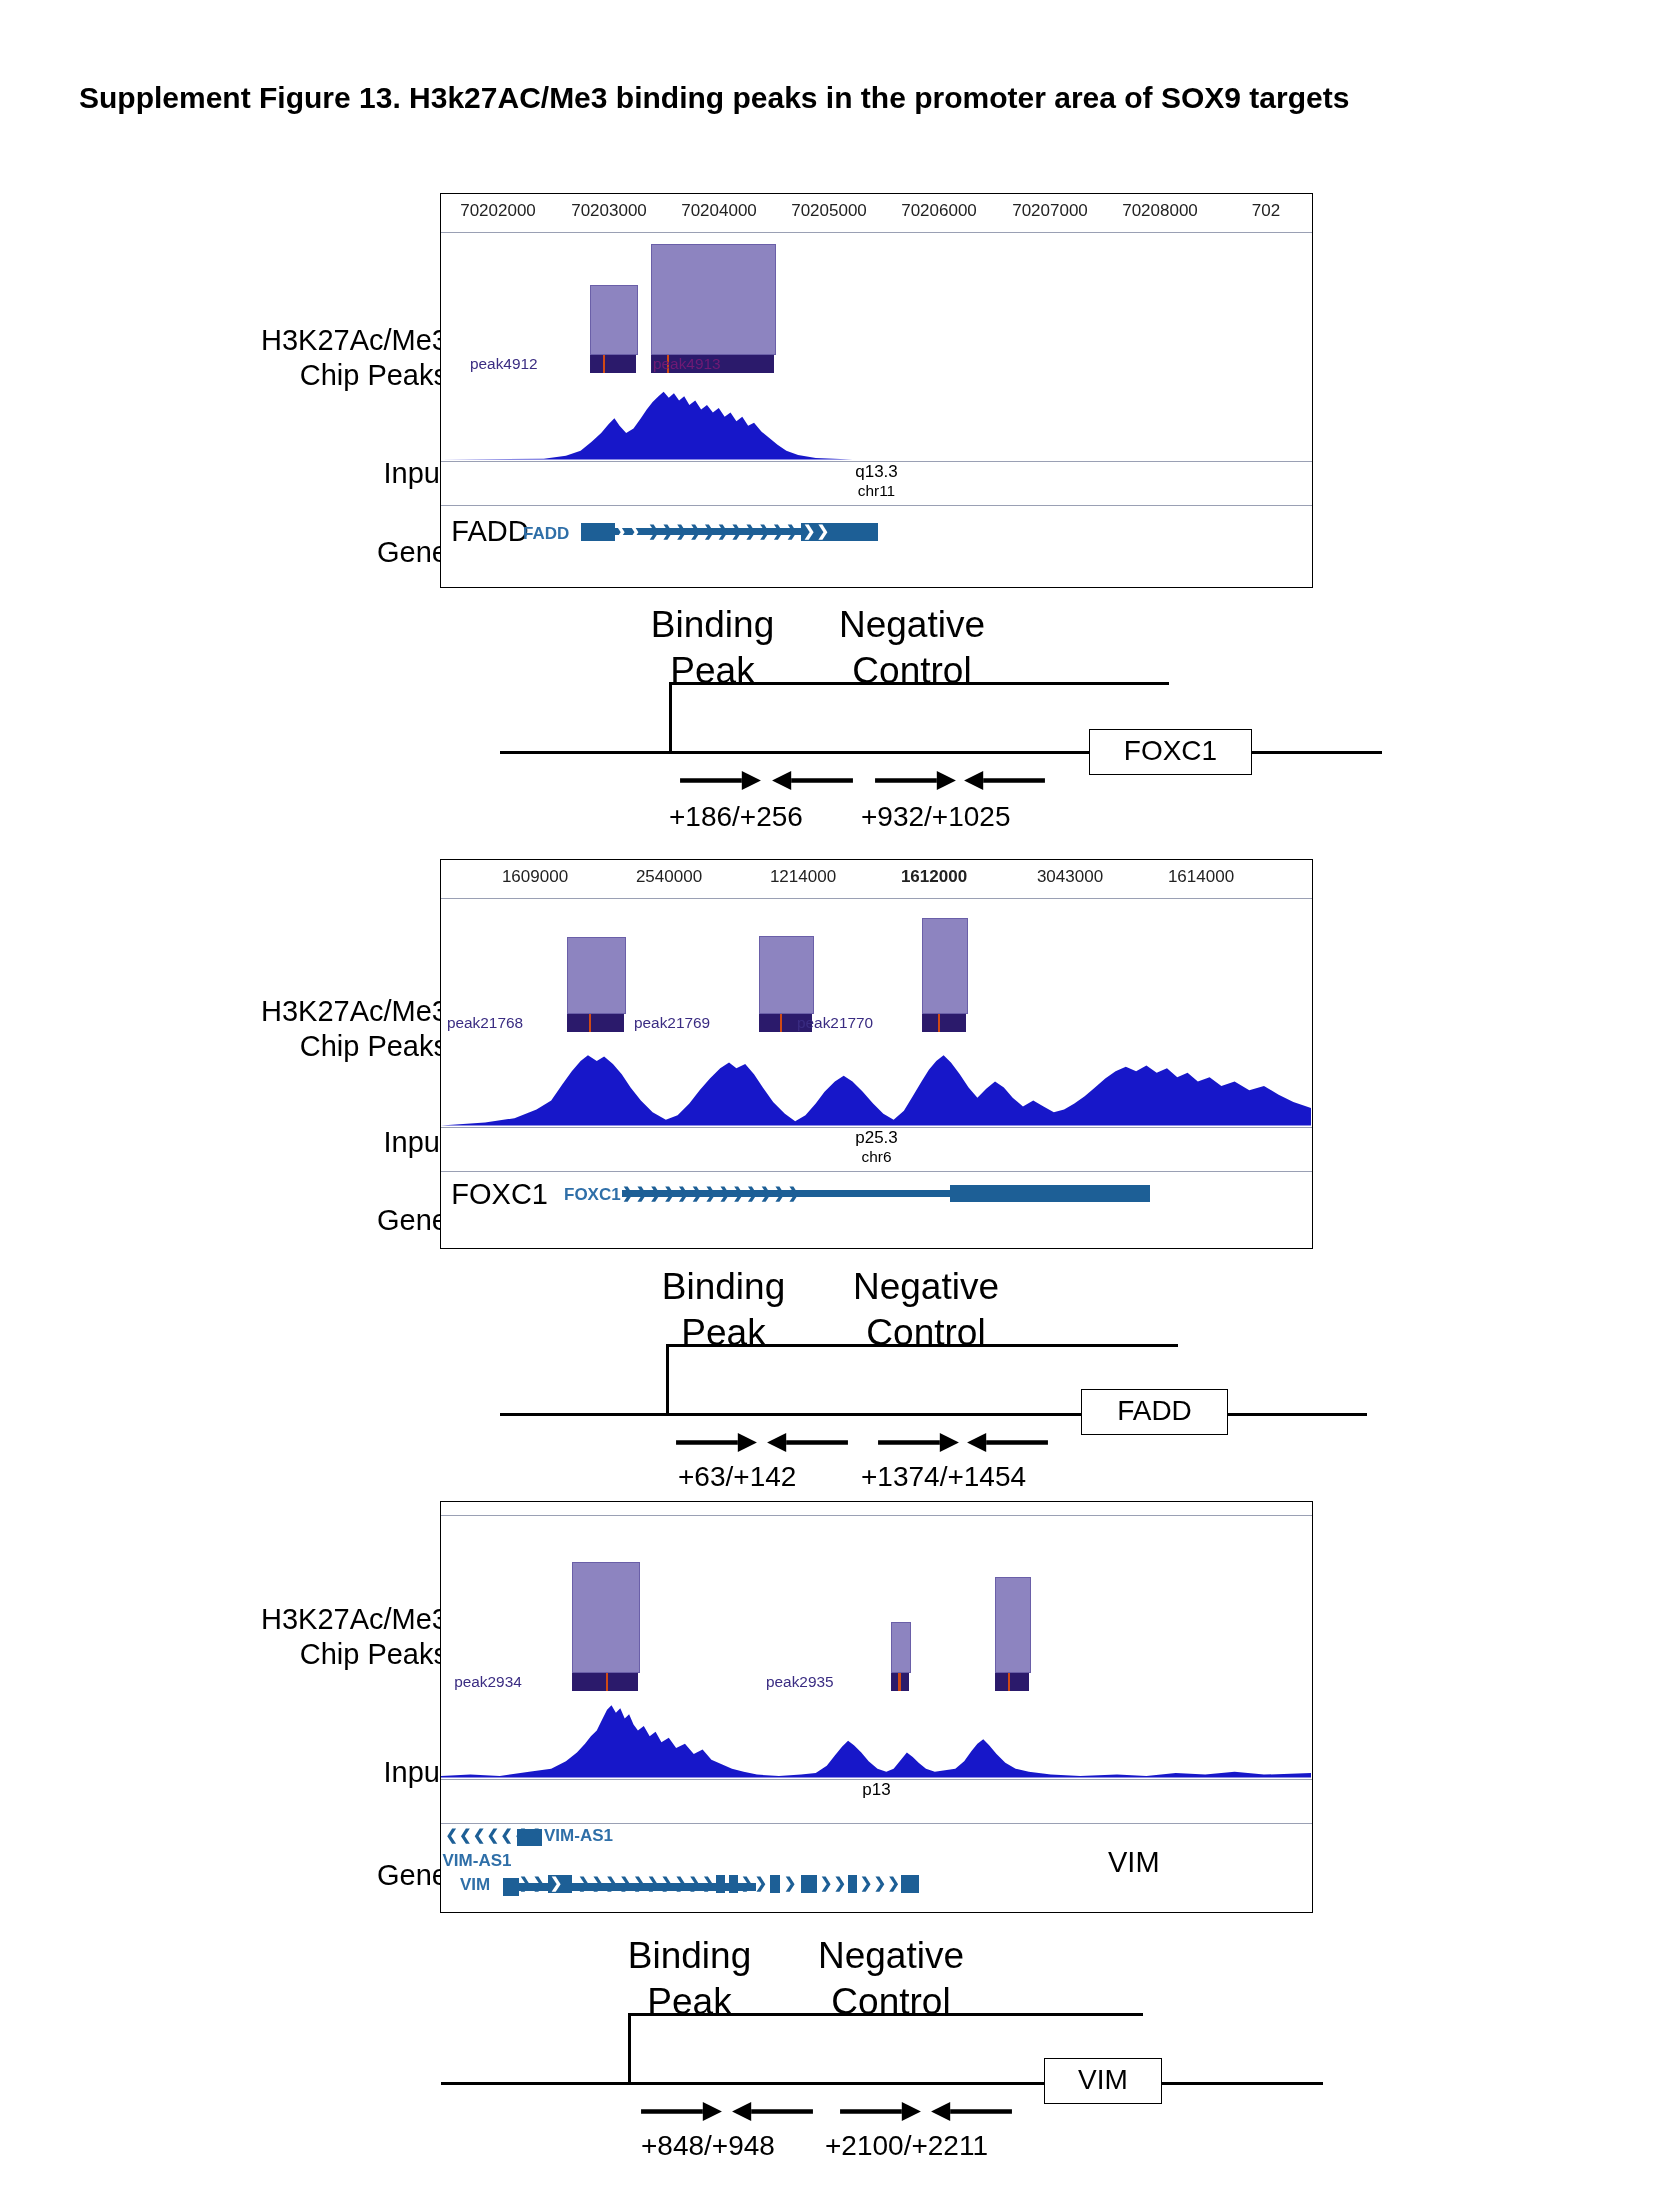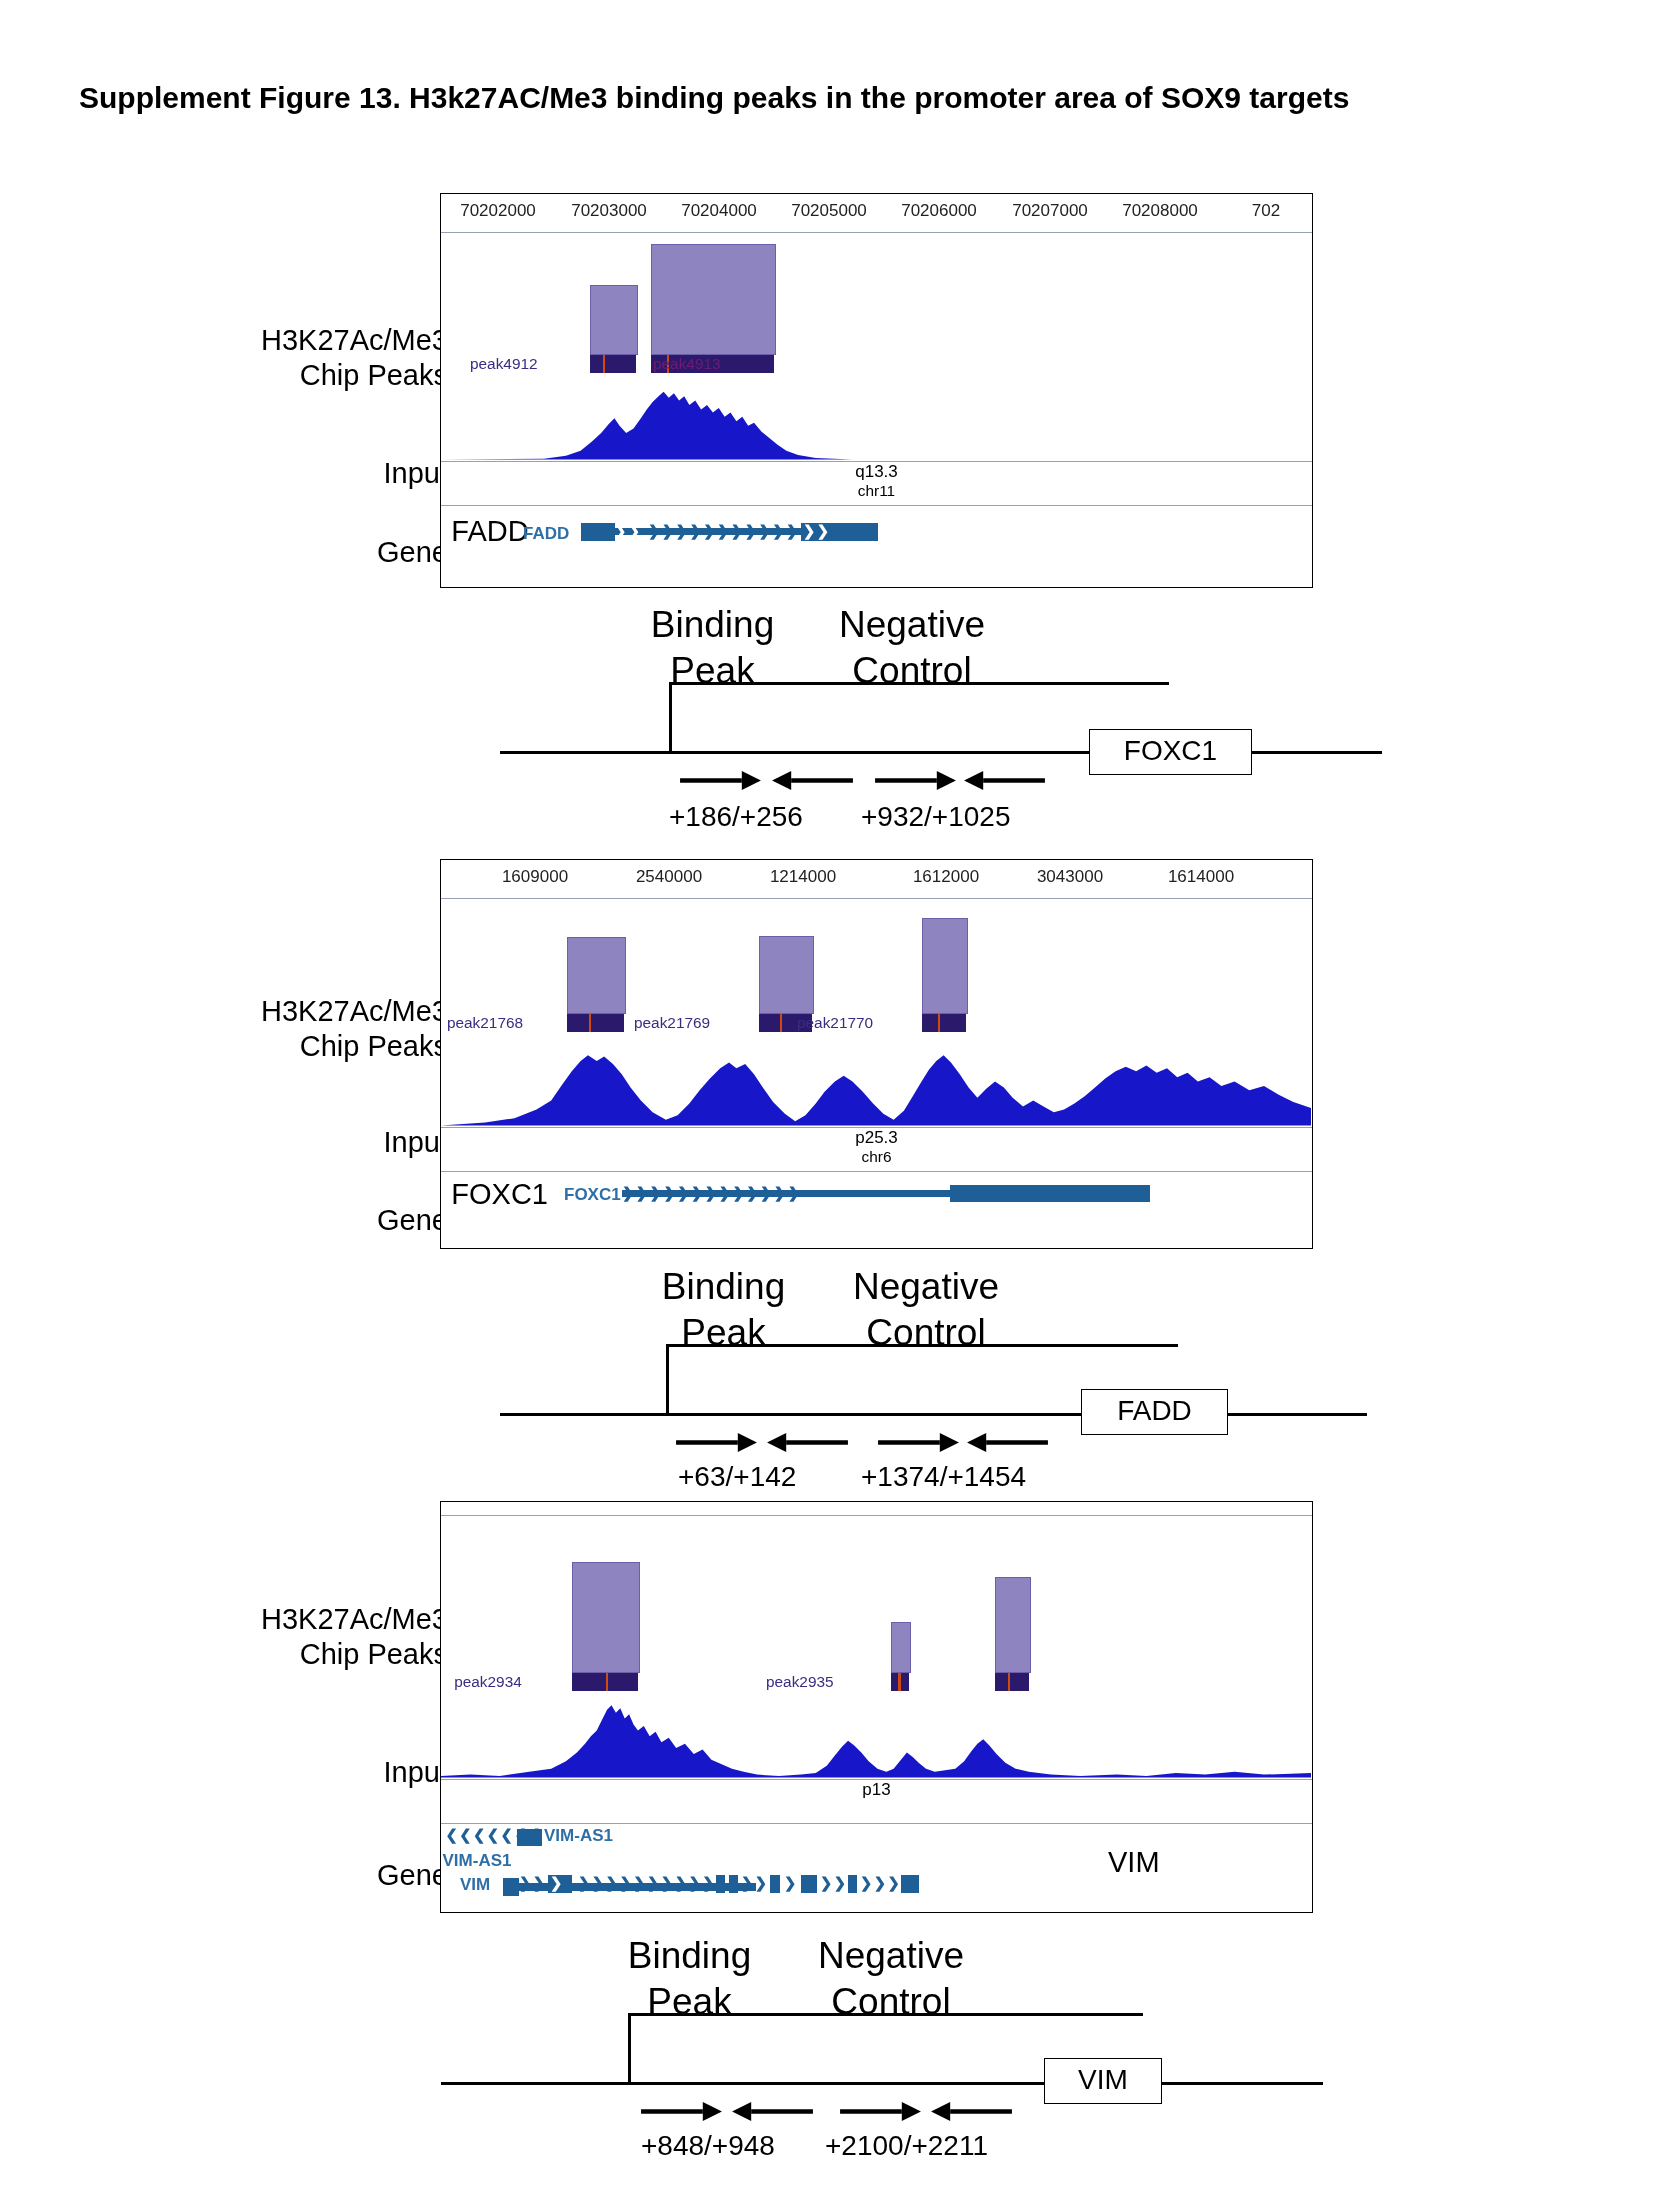--- a/index.html
+++ b/index.html
@@ -266,21 +266,21 @@
 Chip Peaks</div>
   <div class="rowlabel" style="left:176px; top:1125px; width:272px;">Input</div>
   <div class="rowlabel" style="left:176px; top:1203px; width:272px;">Gene</div>
 
   <div class="browser" style="left:440px; top:859px; width:873px; height:390px;">
 
     <div class="ruler">
       <span class="tick" style="left:94px;">1609000</span>
       <span class="tick" style="left:228px;">2540000</span>
       <span class="tick" style="left:362px;">1214000</span>
-      <span class="tick" style="left:505px;">1612000</span>
+      <span class="tick" style="left:493px;font-weight:bold;">1612000</span>
       <span class="tick" style="left:629px;">3043000</span>
       <span class="tick" style="left:760px;">1614000</span>
     </div>
 
     <div class="peaktrack" style="height:140px;">
       <div class="peakbox" style="left:126px; width:57px; height:75px;"></div>
       <div class="peakbar" style="left:126px; width:57px;">
         <div class="redline" style="left:22px;"></div>
       </div>
       <div class="peaklabel" style="left:5.9px;">peak21768</div>

